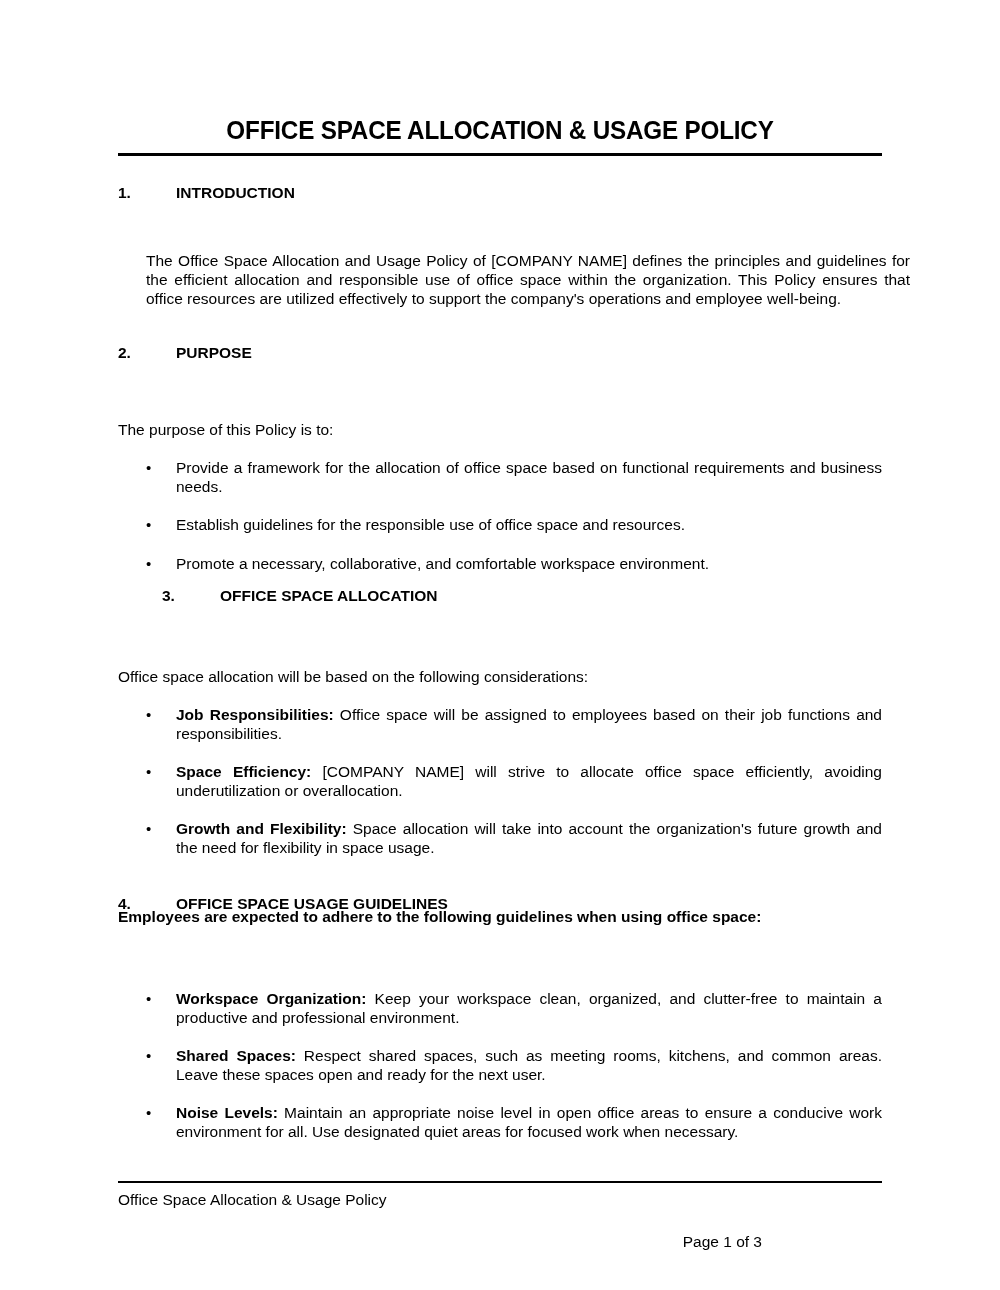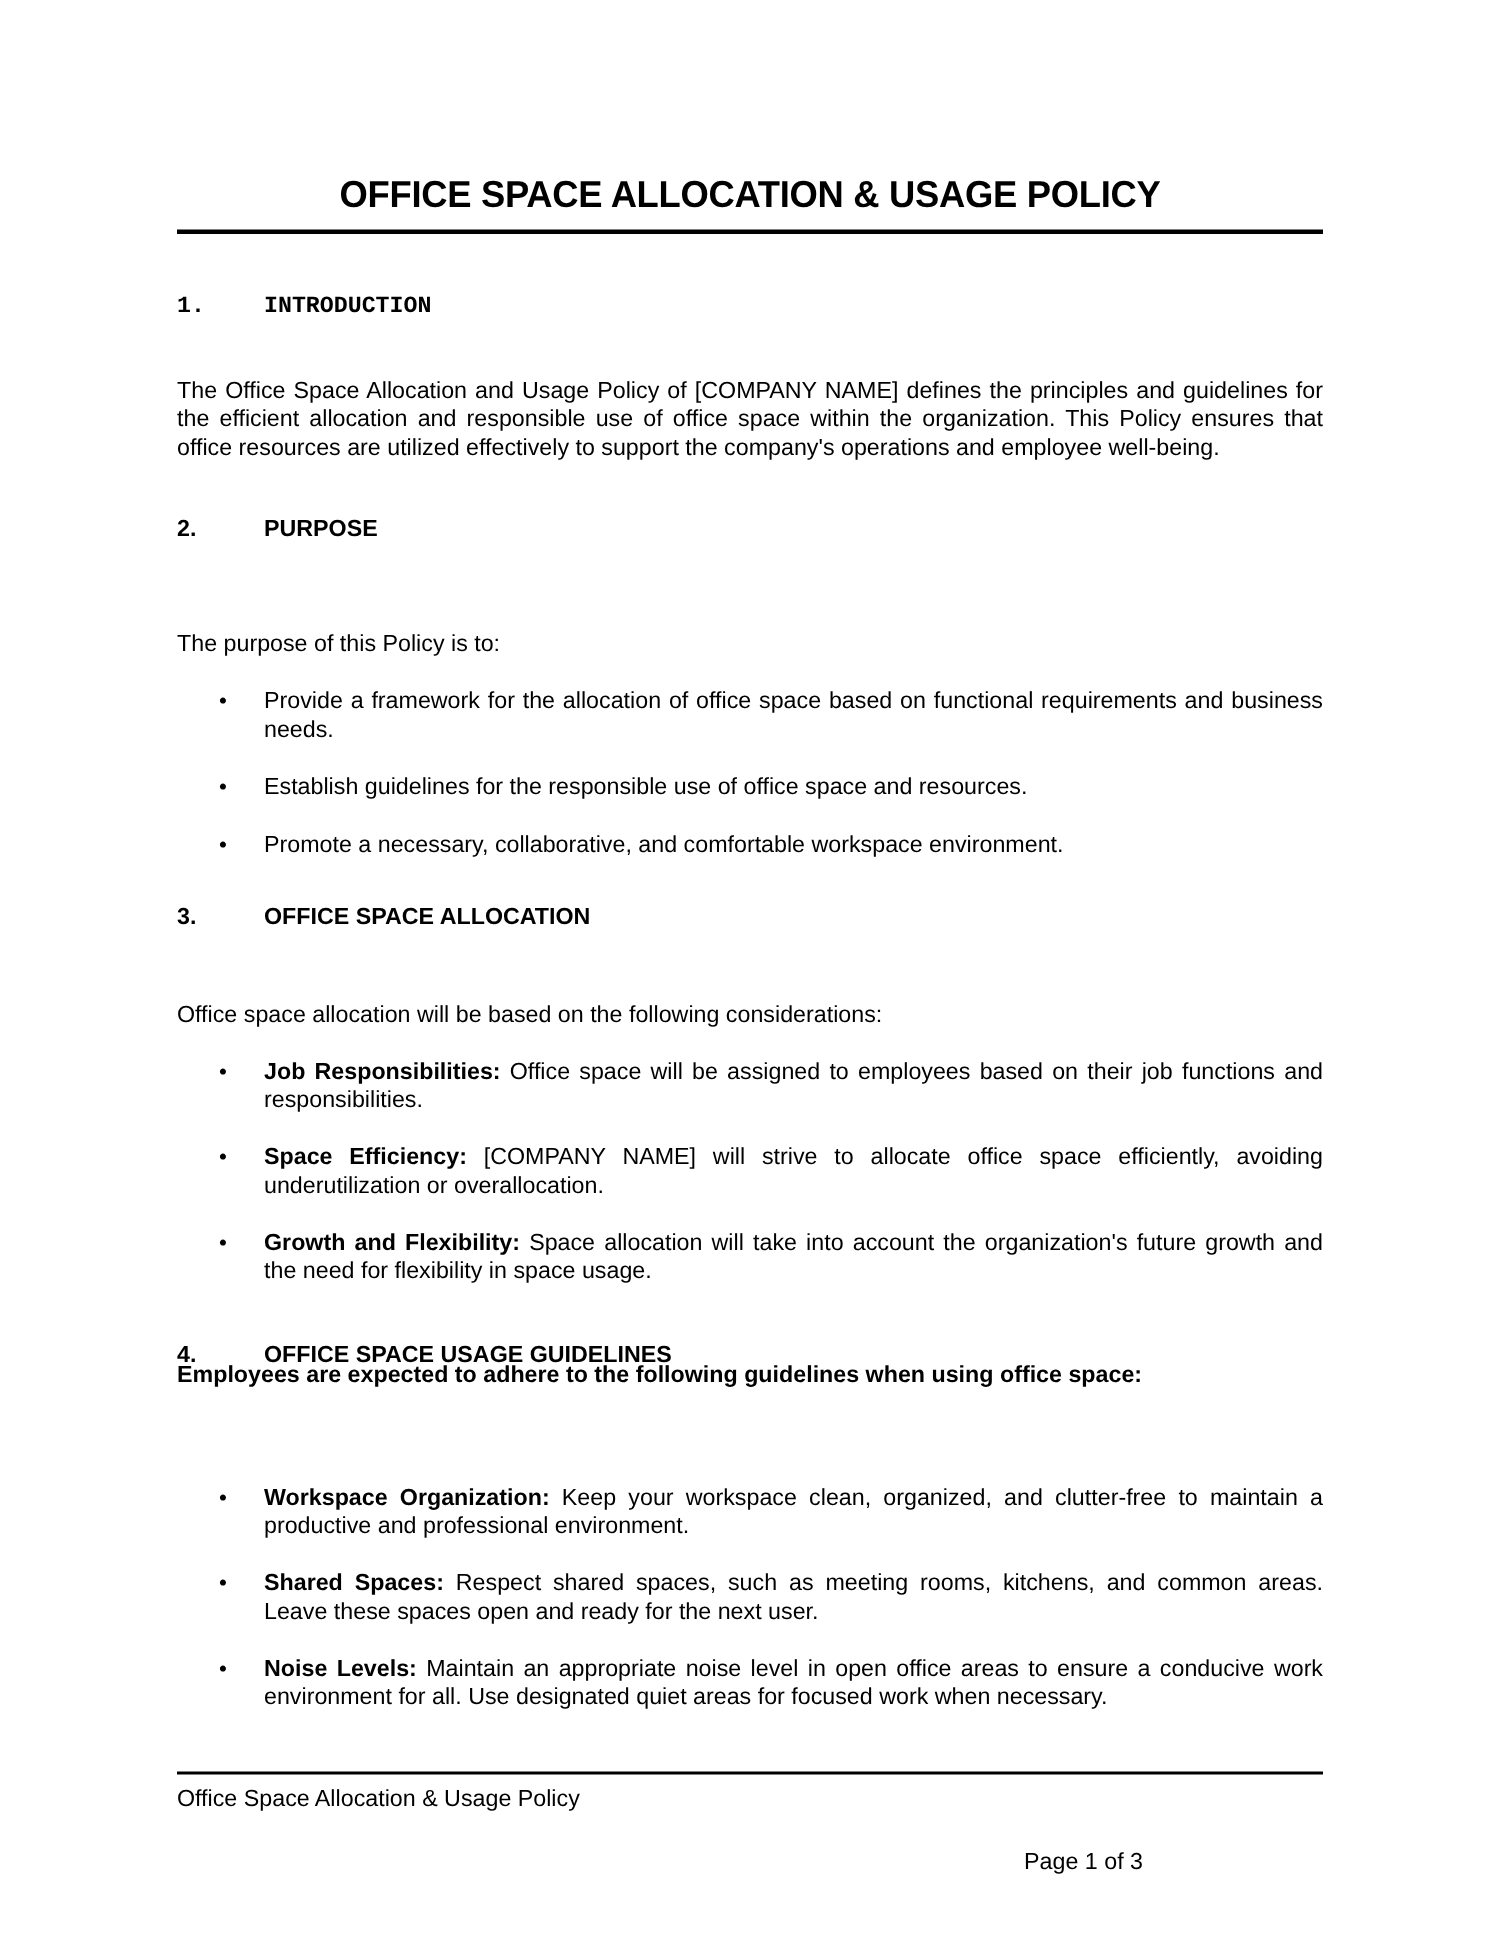--- a/index.html
+++ b/index.html
@@ -5,38 +5,38 @@
     html, body { margin: 0; padding: 0; background: #ffffff; }
     body { width: 1000px; height: 1290px; position: relative; overflow: hidden;
       font-family: "Liberation Sans", sans-serif; color: #000; }
     .page { position: absolute; left: 0; top: 0; width: 880px; height: 1290px; background: #fff; }
     .title { position: absolute; left: 118px; width: 764px; top: 116px; text-align: center;
       font-weight: bold; font-size: 25px; letter-spacing: -0.2px; transform: scaleX(0.97); }
     .title-rule { position: absolute; left: 118px; width: 764px; top: 153px; height: 3px; background: #000; }
     .h { position: absolute; left: 118px; font-weight: bold; font-size: 15.5px; }
     .h .num { display: inline-block; width: 58px; }
     .p { position: absolute; left: 118px; width: 764px; font-size: 15.5px; line-height: 19px; text-align: justify; }
-    .p.last-left { text-align-last: left; }
+    .p.last-left { text-align-last: left; margin-left: 28px; }
     .bullet { position: absolute; left: 118px; width: 764px; font-size: 15.5px; line-height: 19px; }
     .bullet .dot { position: absolute; left: 28px; top: 0; font-size: 15px; }
     .bullet .txt { margin-left: 58px; display: block; text-align: justify; text-align-last: left; }
     .bullet b { font-weight: bold; }
     .footer-rule { position: absolute; left: 118px; width: 764px; top: 1181px; height: 2px; background: #000; }
     .footer-left { position: absolute; left: 118px; top: 1191px; font-size: 15.5px; }
     .footer-right { position: absolute; right: 118px; top: 1233px; font-size: 15.5px; }
   </style>
 </head>
 <body>
 
 <div class="page">
 
   <div class="title">OFFICE SPACE ALLOCATION &amp; USAGE POLICY</div>
   <div class="title-rule"></div>
 
-  <div class="h" style="top:195px;font-family:Liberation Mono, monospace;">
+  <div class="h" style="top:184px;">
     <span class="num">1.</span><span>INTRODUCTION</span>
   </div>
   <div class="p last-left" style="top:251px;">The Office Space Allocation and Usage Policy of [COMPANY NAME] defines the principles and guidelines for the efficient allocation and responsible use of office space within the organization. This Policy ensures that office resources are utilized effectively to support the company's operations and employee well-being.</div>
 
   <div class="h" style="top:344px;">
     <span class="num">2.</span><span>PURPOSE</span>
   </div>
   <div class="p" style="top:420px;">The purpose of this Policy is to:</div>
 
   <div class="bullet" style="top:458px;">
@@ -45,21 +45,21 @@
   </div>
   <div class="bullet" style="top:515px;">
     <span class="dot">•</span>
     <span class="txt">Establish guidelines for the responsible use of office space and resources.</span>
   </div>
   <div class="bullet" style="top:554px;">
     <span class="dot">•</span>
     <span class="txt">Promote a necessary, collaborative, and comfortable workspace environment.</span>
   </div>
 
-  <div class="h" style="top:603px;">
+  <div class="h" style="top:587px;margin-left:44px;">
     <span class="num">3.</span><span>OFFICE SPACE ALLOCATION</span>
   </div>
   <div class="p" style="top:667px;">Office space allocation will be based on the following considerations:</div>
 
   <div class="bullet" style="top:705px;">
     <span class="dot">•</span>
     <span class="txt"><b>Job Responsibilities:</b><span> Office space will be assigned to employees based on their job functions and responsibilities.</span></span>
   </div>
   <div class="bullet" style="top:762px;">
     <span class="dot">•</span>

